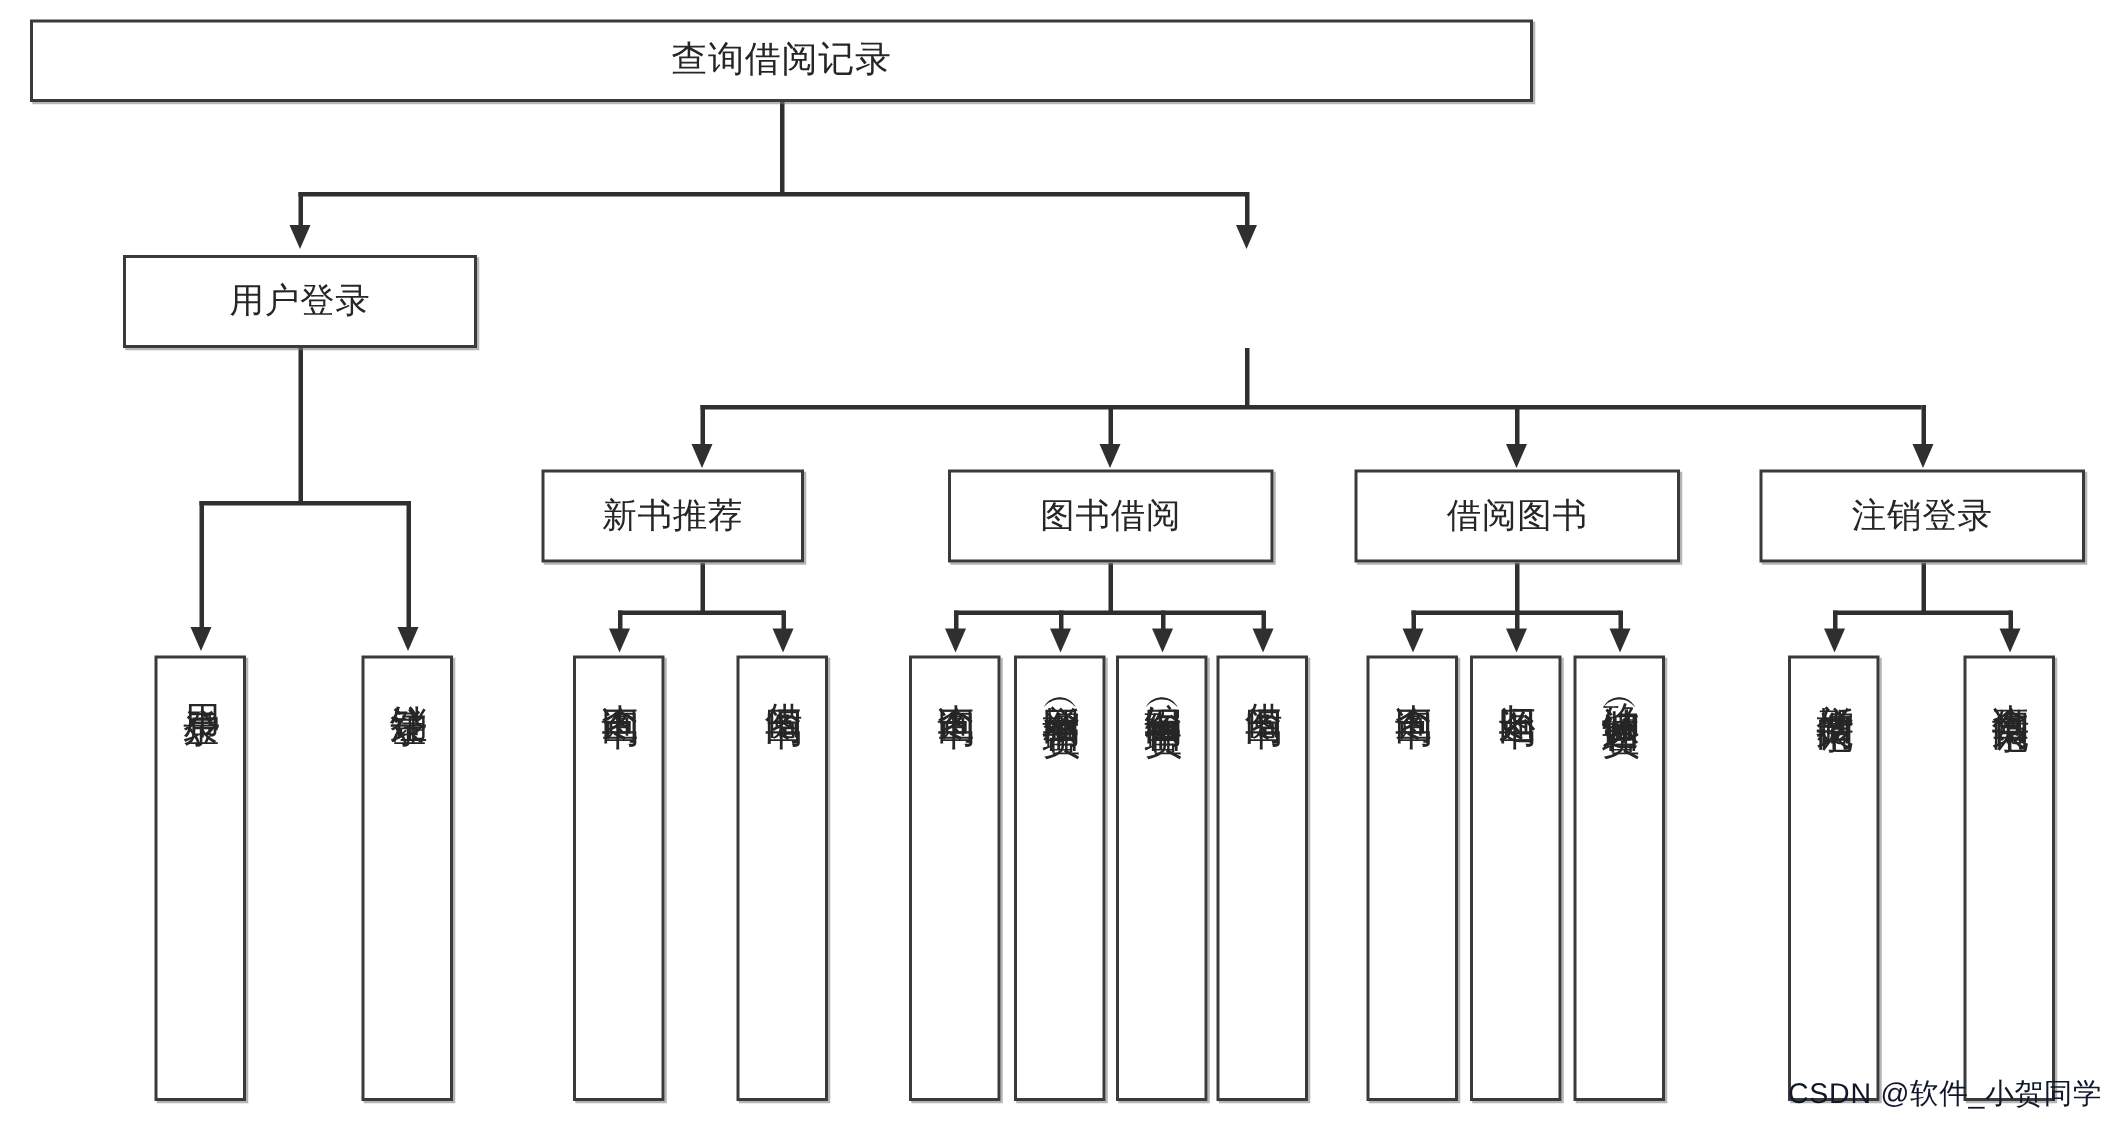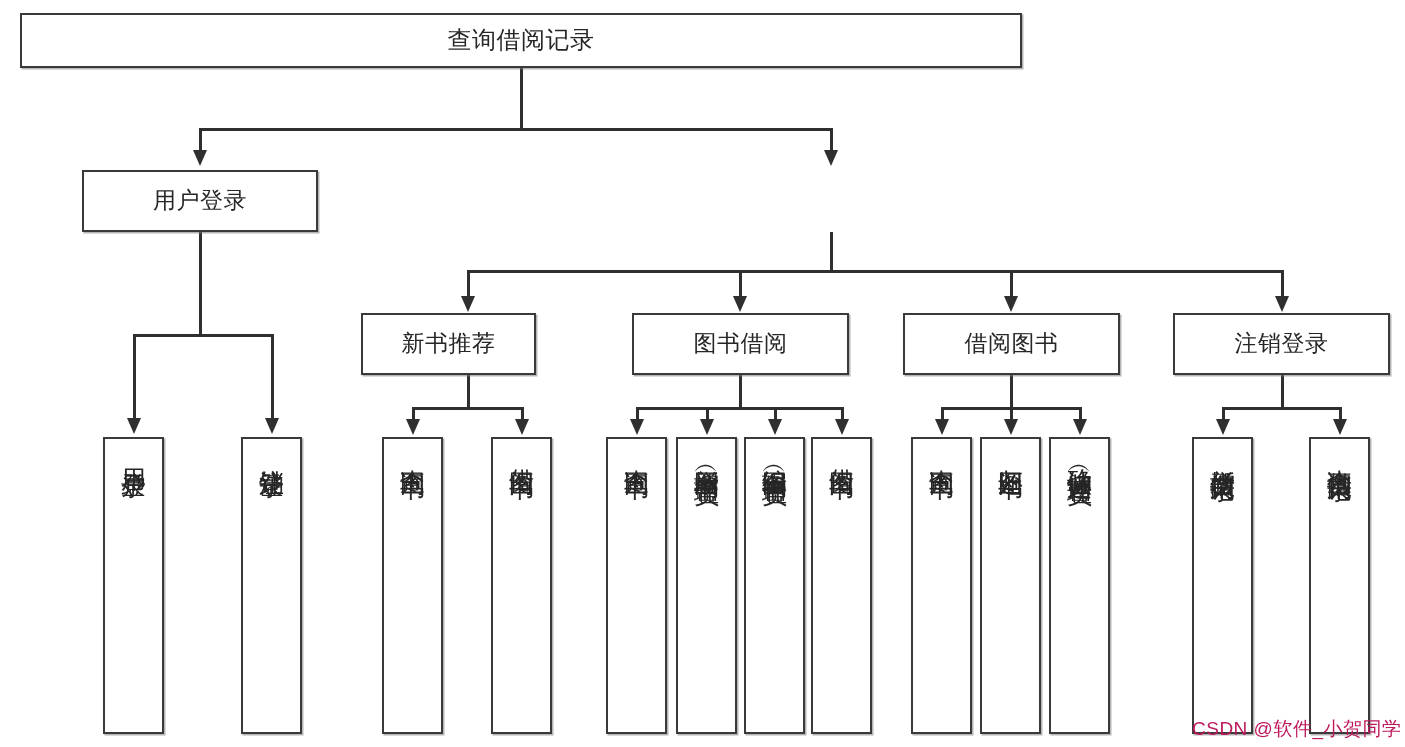--- a/index.html
+++ b/index.html
@@ -68,21 +68,21 @@
     width: 0;
     height: 0;
     border-left: 7px solid transparent;
     border-right: 7px solid transparent;
     border-top: 16px solid #2f2f2f;
   }
   
   #watermark {
     position: absolute;
     font-size: 19px;
-    color: #be185d;
+    color: #0f172a;
     white-space: nowrap;
     letter-spacing: 0.5px;
     pointer-events: none;
   }
 </style>
 </head>
 <body>
 
 <div id="canvas">
 

